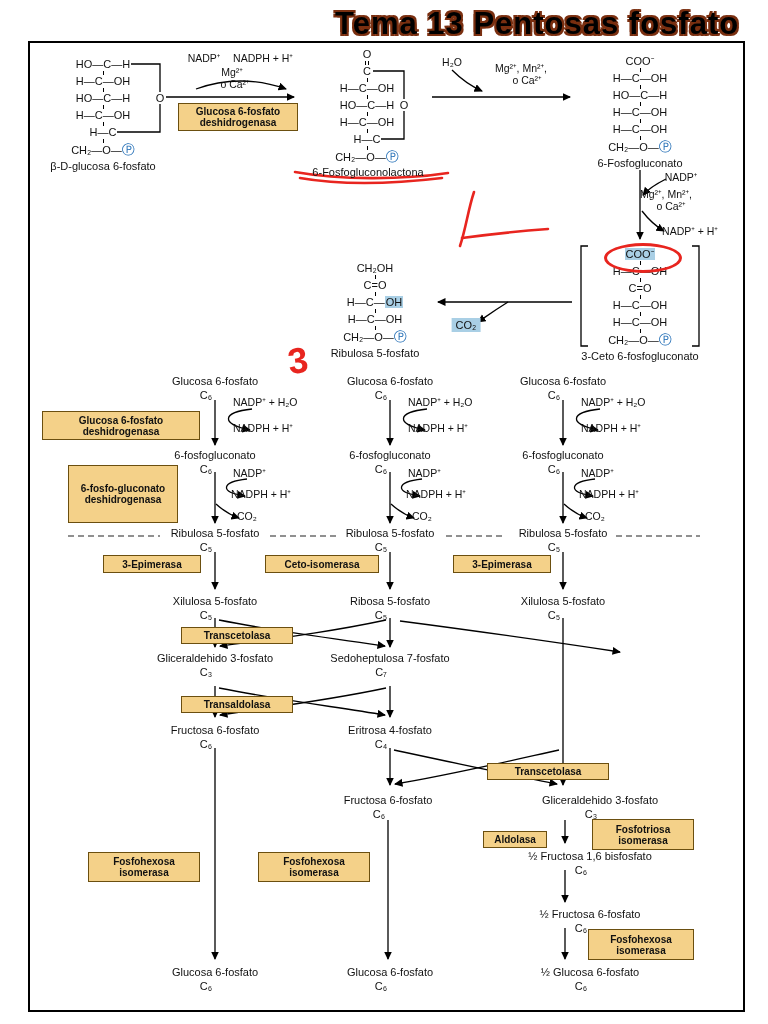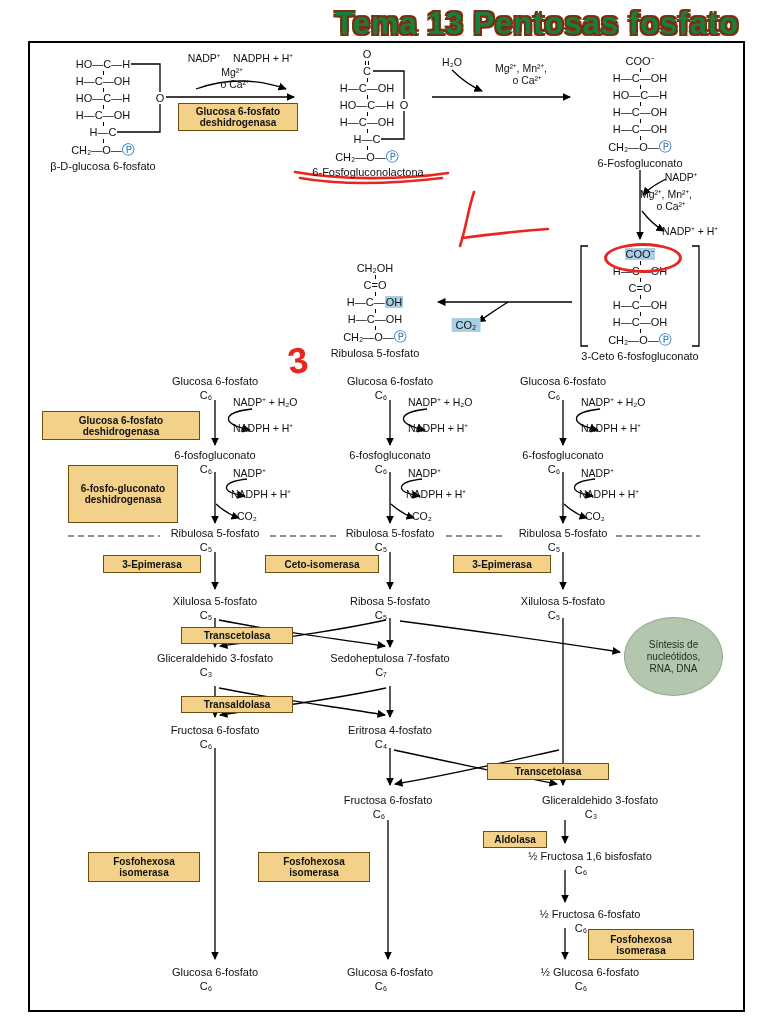--- a/index.html
+++ b/index.html
@@ -17,21 +17,21 @@
         display:flex;align-items:center;justify-content:center;text-align:center;
         font-size:10px;font-weight:bold;line-height:11px;padding:1px 2px}
   .struct{position:absolute;text-align:center;font-size:11px;line-height:13px}
   .srow{height:13px;white-space:nowrap}
   .bond{width:1px;height:4px;background:#000;margin:0 auto}
   .dbond{width:4px;height:4px;border-left:1px solid #000;border-right:1px solid #000;margin:0 auto;box-sizing:border-box}
   .hl{background:#a9cfe5;padding:0 1px}
   .pp{color:#1f6cb5;font-size:13px}
   .ringo{background:#fff;padding:0 1px}
   .title{position:absolute;left:335px;top:6px;font-size:31px;font-weight:bold;letter-spacing:1px;
-         color:#15803d;white-space:nowrap;
+         color:#000000;white-space:nowrap;
          text-shadow:-2px -2px 0 #7a2f10,2px -2px 0 #7a2f10,-2px 2px 0 #7a2f10,2px 2px 0 #7a2f10}
   .gell{position:absolute;left:624px;top:617px;width:97px;height:77px;border-radius:50%;
         background:#b3c6ae;border:1px solid #93a98e;display:flex;flex-direction:column;
         align-items:center;justify-content:center;font-size:10px;line-height:12px;color:#15301a;text-align:center}
   .red3{position:absolute;left:288px;top:340px;font-size:36px;font-weight:bold;color:#e8251f;transform:rotate(-8deg)}
   .redring{position:absolute;left:604px;top:243px;width:72px;height:24px;border:3px solid #e8251f;border-radius:50%}
   .co2box{position:absolute;transform:translateX(-50%);background:#a9cfe5;padding:1px 4px;font-size:11px}
 </style>
 </head>
 <body>
@@ -288,27 +288,23 @@
   <div class="lbl la s10" style="left:585px;top:511px">CO₂</div>
   <div class="lbl" style="left:563px;top:527px">Ribulosa 5-fosfato</div>
   <div class="lbl" style="left:554px;top:541px">C₅</div>
   <div class="ebox" style="left:453px;top:555px;width:98px;height:18px">3-Epimerasa</div>
   <div class="lbl" style="left:563px;top:595px">Xilulosa 5-fosfato</div>
   <div class="lbl" style="left:554px;top:609px">C₅</div>
   <div class="ebox" style="left:487px;top:763px;width:122px;height:17px">Transcetolasa</div>
   <div class="lbl" style="left:600px;top:794px">Gliceraldehido 3-fosfato</div>
   <div class="lbl" style="left:591px;top:808px">C₃</div>
   <div class="ebox" style="left:483px;top:831px;width:64px;height:17px">Aldolasa</div>
+  <div class="ebox" style="left:592px;top:819px;width:102px;height:31px">Fosfotriosa isomerasa</div>
   <div class="lbl" style="left:590px;top:850px">½ Fructosa 1,6 bisfosfato</div>
   <div class="lbl" style="left:581px;top:864px">C₆</div>
   <div class="lbl" style="left:590px;top:908px">½ Fructosa 6-fosfato</div>
   <div class="lbl" style="left:581px;top:922px">C₆</div>
   <div class="ebox" style="left:588px;top:929px;width:106px;height:31px">Fosfohexosa isomerasa</div>
   <div class="lbl" style="left:590px;top:966px">½ Glucosa 6-fosfato</div>
   <div class="lbl" style="left:581px;top:980px">C₆</div>
 
-  <div class="gell">
-    <span>Síntesis de</span>
-    <span>nucleótidos,</span>
-    <span>RNA, DNA</span>
-  </div>
 
 </div>
 
 </body></html>

